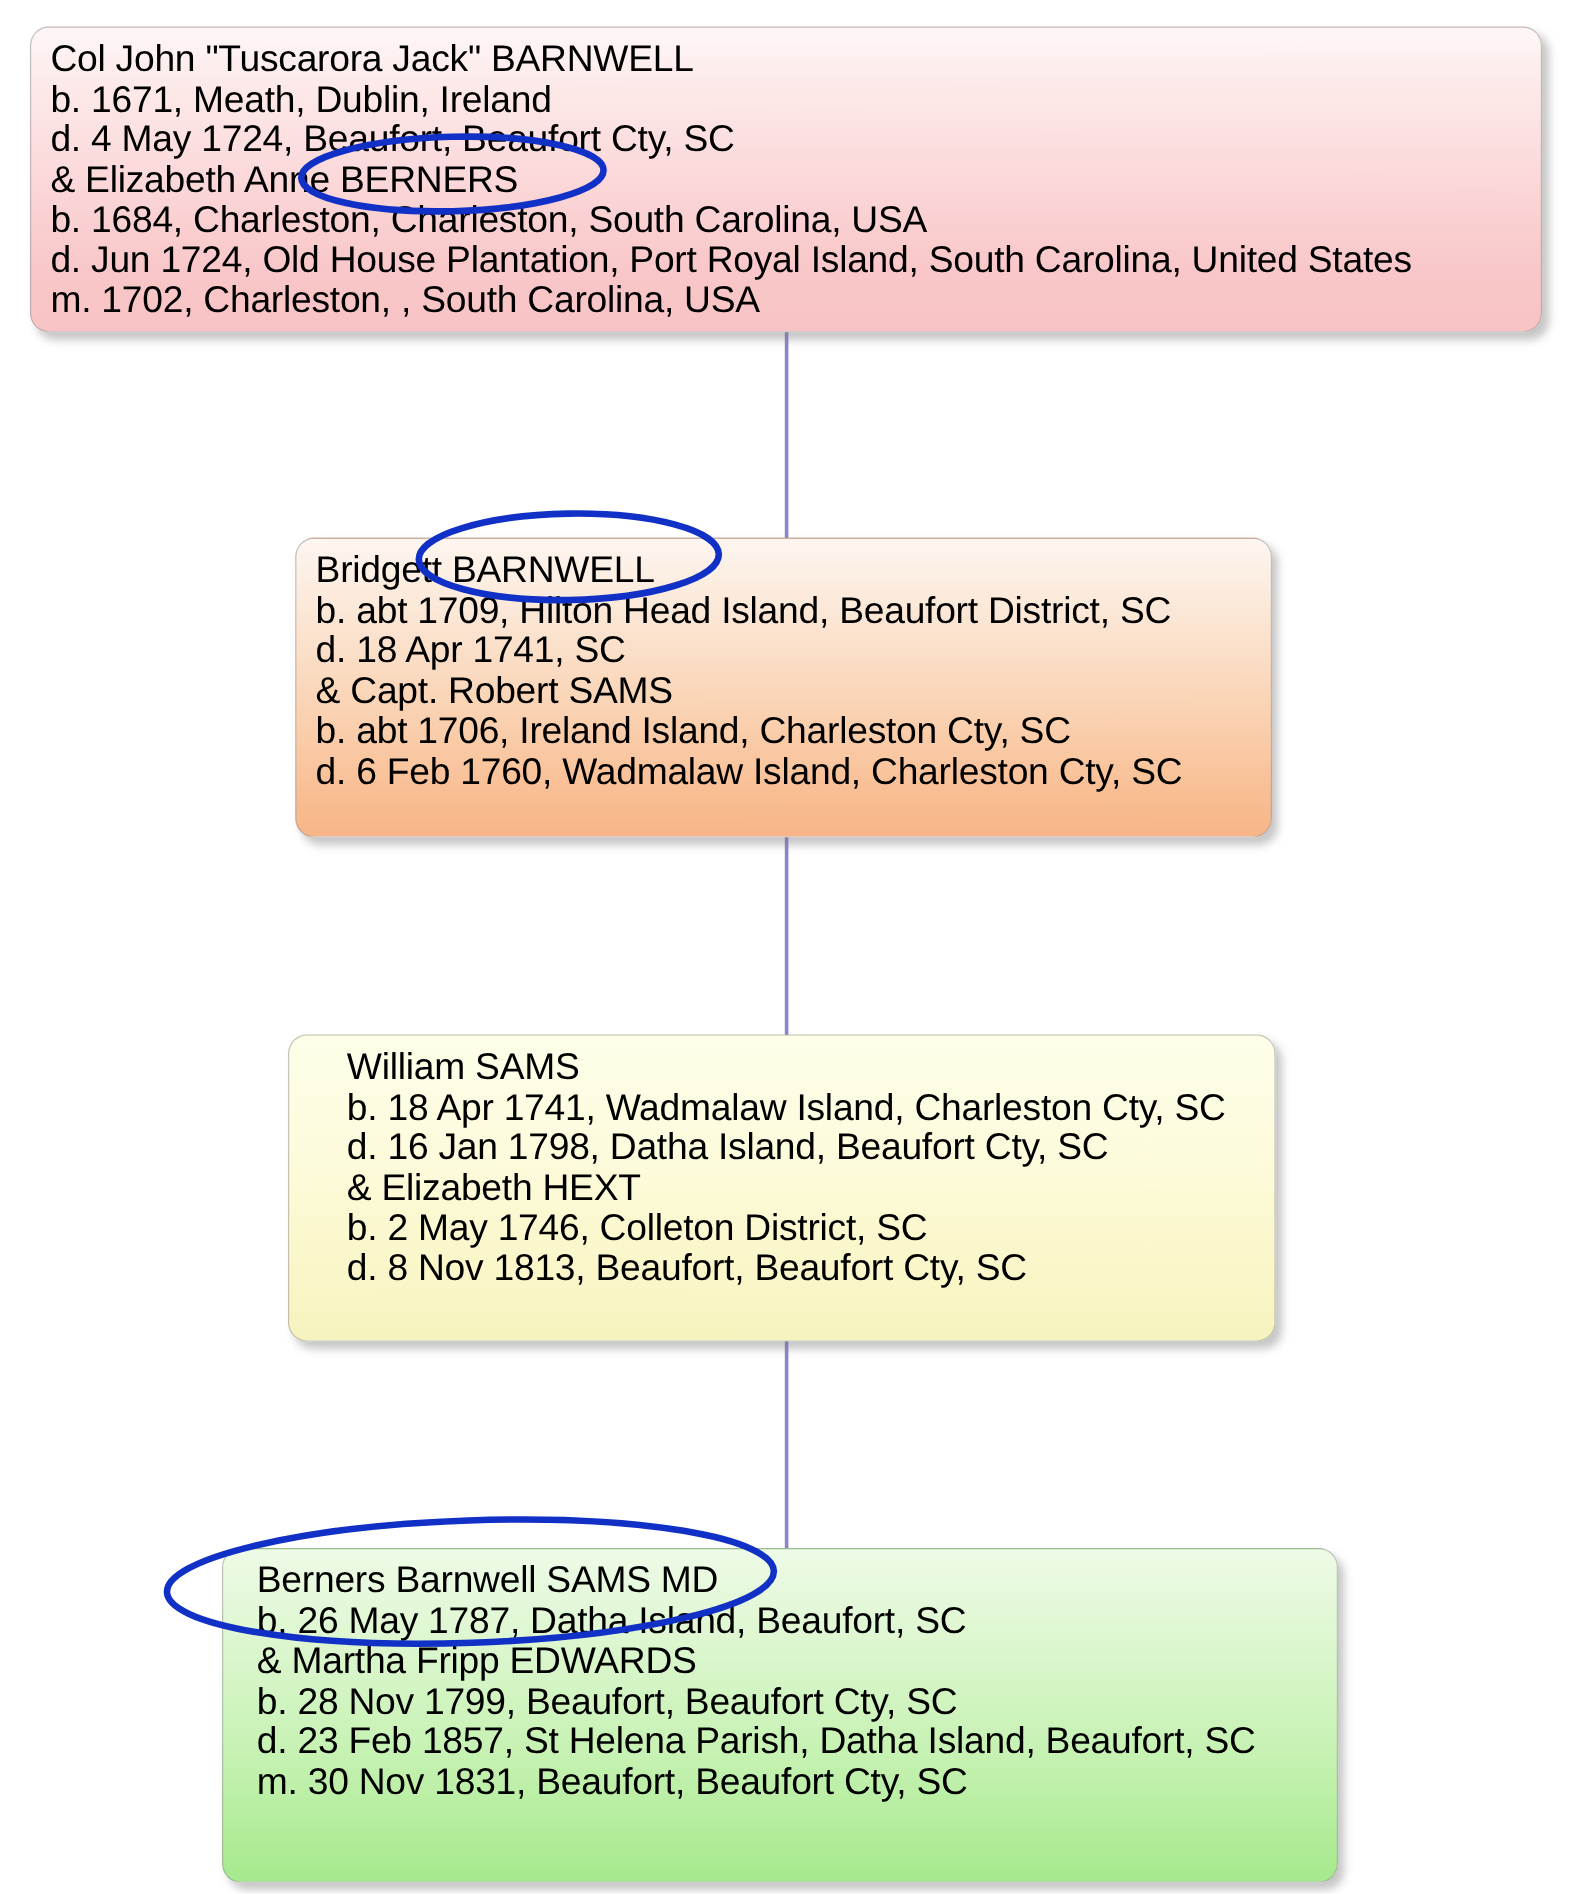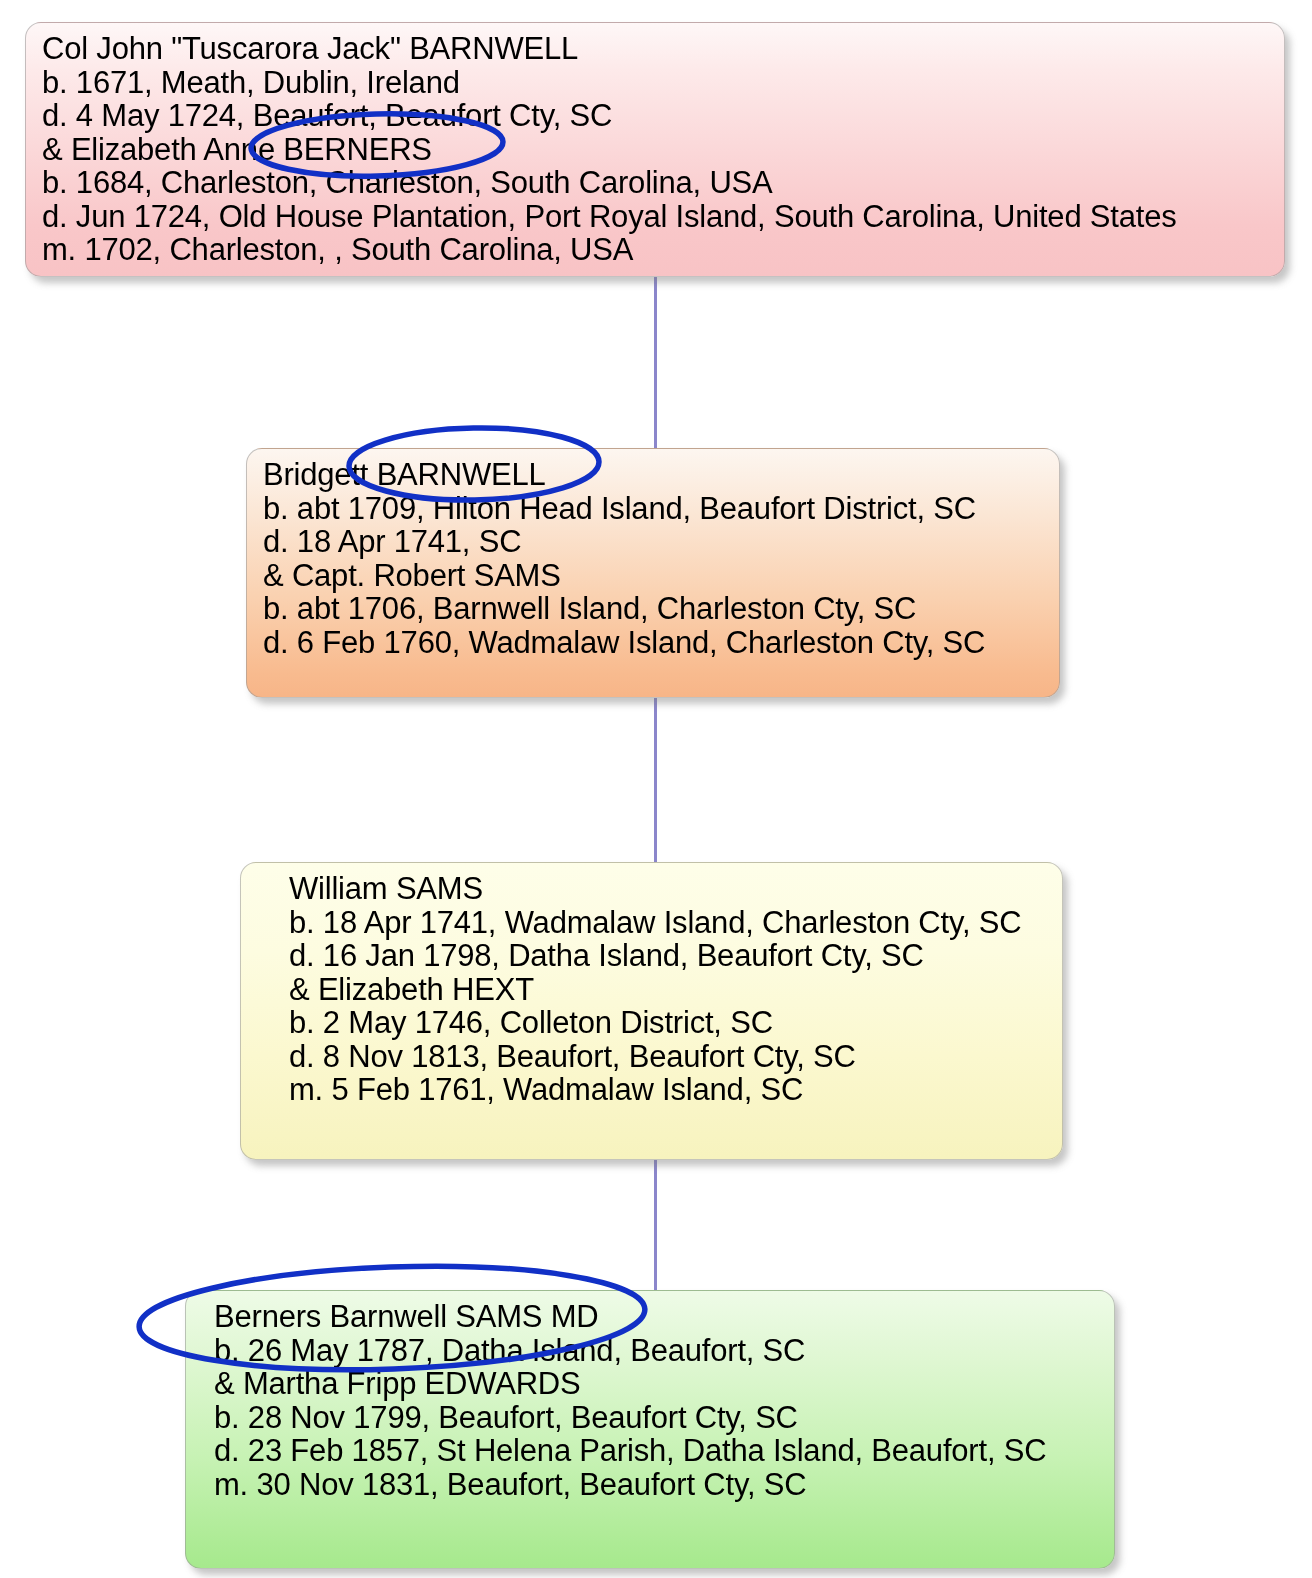--- a/index.html
+++ b/index.html
@@ -99,32 +99,31 @@
     <span class="line">b. 1684, Charleston, Charleston, South Carolina, USA</span>
     <span class="line">d. Jun 1724, Old House Plantation, Port Royal Island, South Carolina, United States</span>
     <span class="line">m. 1702, Charleston, , South Carolina, USA</span>
   </div>
 
   <div class="person-box box-generation-2" style="left:246px; top:448px; width:814px; height:250px;">
     <span class="line">Bridgett BARNWELL</span>
     <span class="line">b. abt 1709, Hilton Head Island, Beaufort District, SC</span>
     <span class="line">d. 18 Apr 1741, SC</span>
     <span class="line">&amp; Capt. Robert SAMS</span>
-    <span class="line">b. abt 1706, Barnwell Island, Charleston Cty, SC</span>
+    <span class="line">b. abt 1706, Ireland Island, Charleston Cty, SC</span>
     <span class="line">d. 6 Feb 1760, Wadmalaw Island, Charleston Cty, SC</span>
   </div>
 
-  <div class="person-box box-generation-3" style="left:240px; top:862px; width:823px; height:298px;padding-left:48px;">
+  <div class="person-box box-generation-3" style="left:240px; top:862px; width:823px; height:256px;padding-left:48px;">
     <span class="line">William SAMS</span>
     <span class="line">b. 18 Apr 1741, Wadmalaw Island, Charleston Cty, SC</span>
     <span class="line">d. 16 Jan 1798, Datha Island, Beaufort Cty, SC</span>
     <span class="line">&amp; Elizabeth HEXT</span>
     <span class="line">b. 2 May 1746, Colleton District, SC</span>
     <span class="line">d. 8 Nov 1813, Beaufort, Beaufort Cty, SC</span>
-    <span class="line">m. 5 Feb 1761, Wadmalaw Island, SC</span>
   </div>
 
   <div class="person-box box-generation-4" style="left:185px; top:1290px; width:930px; height:279px;padding-left:28px;">
     <span class="line">Berners Barnwell SAMS MD</span>
     <span class="line">b. 26 May 1787, Datha Island, Beaufort, SC</span>
     <span class="line">&amp; Martha Fripp EDWARDS</span>
     <span class="line">b. 28 Nov 1799, Beaufort, Beaufort Cty, SC</span>
     <span class="line">d. 23 Feb 1857, St Helena Parish, Datha Island, Beaufort, SC</span>
     <span class="line">m. 30 Nov 1831, Beaufort, Beaufort Cty, SC</span>
   </div>

